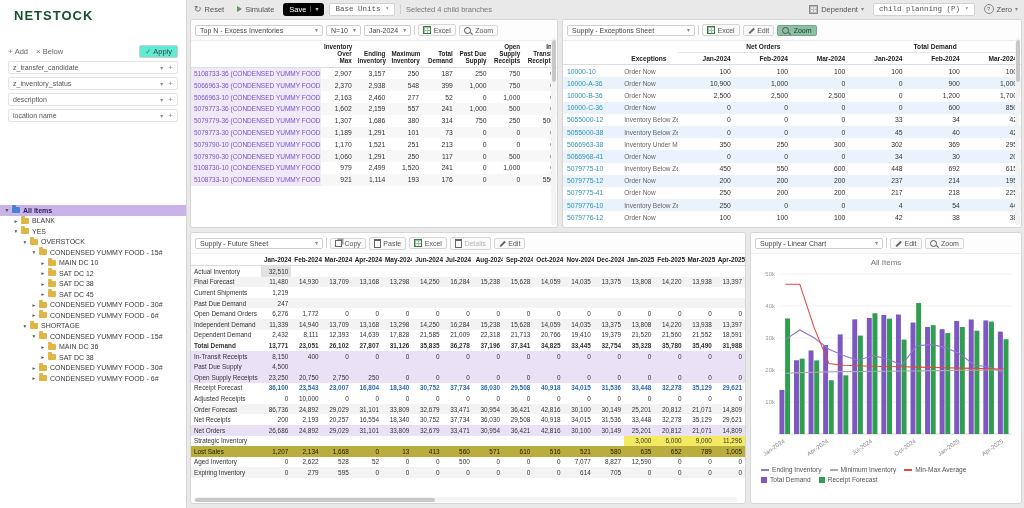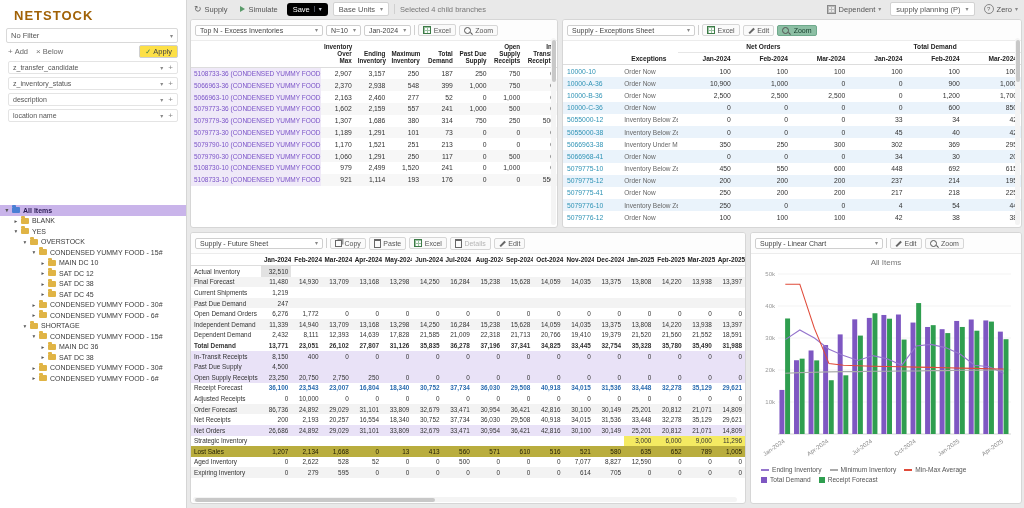--- a/index.html
+++ b/index.html
@@ -1,47 +1,47 @@
 <!DOCTYPE html>
 <html><head>
 <meta charset="utf-8">
 <style>
   html,body{margin:0;padding:0;}
   body{width:1024px;height:508px;background:#e9e9e9;font-family:"Liberation Sans",sans-serif;position:relative;overflow:hidden;color:#333;}
   .app{position:absolute;inset:0;}
 
   
   .sidebar{position:absolute;left:0;top:0;width:186px;height:508px;background:#fff;border-right:1px solid #d5d5d5;}
-  .logo{position:absolute;top:8px;left:14px;font-size:13px;font-weight:bold;color:#a16207;letter-spacing:1px;}
+  .logo{position:absolute;top:8px;left:14px;font-size:13px;font-weight:bold;color:#14532d;letter-spacing:1px;}
   .nf-select{position:absolute;top:28px;left:6px;right:8px;height:13px;border:1px solid #d9d9d9;border-radius:2px;display:flex;align-items:center;font-size:7.5px;color:#555;padding:0 4px;background:#fff;}
   .nf-select .chev{margin-left:auto;}
   .chev{font-size:6px;color:#888;line-height:1;}
   .fa-row{position:absolute;top:45px;left:8px;right:8px;height:13px;display:flex;align-items:center;gap:8px;font-size:7.5px;color:#666;}
   .fa-link{display:flex;align-items:center;gap:2px;cursor:pointer;}
   .plus-ic,.x-ic{font-size:8px;color:#777;}
-  .apply-btn{margin-left:auto;border:1px solid #cfcfcf;border-radius:2px;padding:1px 5px;display:flex;align-items:center;gap:2px;background:#fde047;font-size:7.5px;color:#444;}
+  .apply-btn{margin-left:auto;border:1px solid #cfcfcf;border-radius:2px;padding:1px 5px;display:flex;align-items:center;gap:2px;background:#5eead4;font-size:7.5px;color:#444;}
   .chk-ic{color:#3c7a46;font-size:7px;}
   #filter-fields{position:absolute;top:61px;left:0;right:0;}
   .filter-field{display:flex;align-items:center;height:11px;border:1px solid #e4e4e4;border-radius:2px;margin:0 8px 3px 8px;padding:0 4px;font-size:7px;color:#555;background:#fff;}
   .ff-icons{margin-left:auto;display:flex;gap:5px;align-items:center;}
   .ff-plus{font-size:8px;color:#888;}
   #sidebar-tree{position:absolute;top:205px;left:0;right:0;}
   .tree-row{display:flex;align-items:center;height:10.5px;font-size:7px;color:#3a3a3a;white-space:nowrap;overflow:hidden;cursor:default;}
   .tree-row.selected{background:#c9b4ea;font-weight:bold;color:#2d1d57;}
   .caret{width:8px;flex:none;font-size:5.5px;color:#555;text-align:center;}
   .folder{display:inline-block;width:8px;height:6px;background:#e0b445;border-radius:1px;position:relative;margin:0 3px 0 1px;flex:none;}
   .folder::before{content:'';position:absolute;top:-2px;left:0;width:4px;height:2px;background:inherit;border-radius:1px 1px 0 0;}
   .tree-row.selected .folder{background:#4a7fd4;}
 
   
   .topbar{position:absolute;left:190px;top:0;width:832px;height:18px;display:flex;align-items:center;gap:5px;font-size:7.5px;color:#555;}
   .tb-btn{display:flex;align-items:center;gap:3px;padding:1px 4px;cursor:pointer;}
   .tb-save{background:#000000;color:#fff;border-radius:3px;padding:2px 6px;display:flex;align-items:center;gap:4px;}
   .tb-save .chev{color:#cfd3dd;border-left:1px solid #4a4f5c;padding-left:4px;}
-  .tb-select{border:1px solid #d2d2d2;border-radius:2px;background:#fff;padding:1.5px 5px;display:flex;align-items:center;gap:5px;}
+  .tb-select{border:1px solid #d2d2d2;border-radius:2px;background:#fff;padding:1.5px 5px;display:flex;align-items:center;gap:5px;font-family:Liberation Mono, monospace;}
   .vbar{width:1px;height:10px;background:#d0d0d0;}
   .tb-spacer{flex:1;}
   .i-reset{font-size:9px;color:#666;line-height:1;}
   .i-play{width:0;height:0;border-left:5px solid #5a9b6a;border-top:3.5px solid transparent;border-bottom:3.5px solid transparent;}
   .i-dash{display:inline-block;width:7px;height:7px;border:1px solid #888;background-image:linear-gradient(#bbb 1px,transparent 1px),linear-gradient(90deg,#bbb 1px,transparent 1px);background-size:3px 3px;}
   .i-help{display:inline-block;width:8px;height:8px;border:1px solid #888;border-radius:50%;font-size:6px;text-align:center;line-height:8px;color:#666;}
 
   
   .panel{position:absolute;background:#fff;border:1px solid #d6d6d6;border-radius:3px;overflow:hidden;box-sizing:border-box;}
   .p-excess{left:190px;top:19px;width:368px;height:209px;}
@@ -116,24 +116,20 @@
   .leg-ln{width:8px;height:2px;display:inline-block;flex:none;}
 </style>
 </head>
 <body>
 
 <div class="app">
 
   <aside class="sidebar">
     <div class="logo">NETSTOCK</div>
 
-    <div class="nf-select">
-      <span>No Filter</span>
-      <span class="chev">▾</span>
-    </div>
 
     <div class="fa-row">
       <span class="fa-link">
           <span class="plus-ic">+</span>
           <span>Add</span>
         </span>
       <span class="fa-link">
           <span class="x-ic">×</span>
           <span>Below</span>
         </span>
@@ -258,21 +254,21 @@
           <span class="caret">▸</span>
           <span class="folder"></span>
           <span>CONDENSED YUMMY FOOD - 6#</span>
         </div>
       </div>
   </aside>
 
   <div class="topbar">
     <span class="tb-btn">
         <span class="i-reset">↻</span>
-        <span>Supply</span>
+        <span>Reset</span>
       </span>
     <span class="tb-btn">
         <span class="i-play"></span>
         <span>Simulate</span>
       </span>
     <span class="tb-save">
         <span>Save</span>
         <span class="chev">▾</span>
       </span>
     <span class="tb-select">
@@ -281,21 +277,21 @@
       </span>
     <span class="vbar"></span>
     <span style="color:#777;">Selected 4 child branches</span>
     <span class="tb-spacer"></span>
     <span class="tb-btn">
         <span class="i-dash"></span>
         <span>Dependent</span>
         <span class="chev">▾</span>
       </span>
     <span class="tb-select">
-        <span>supply planning (P)</span>
+        <span>child planning (P)</span>
         <span class="chev">▾</span>
       </span>
     <span class="tb-btn">
         <span class="i-help">?</span>
         <span>Zero</span>
         <span class="chev">▾</span>
       </span>
   </div>
 
   <section class="panel p-excess">

